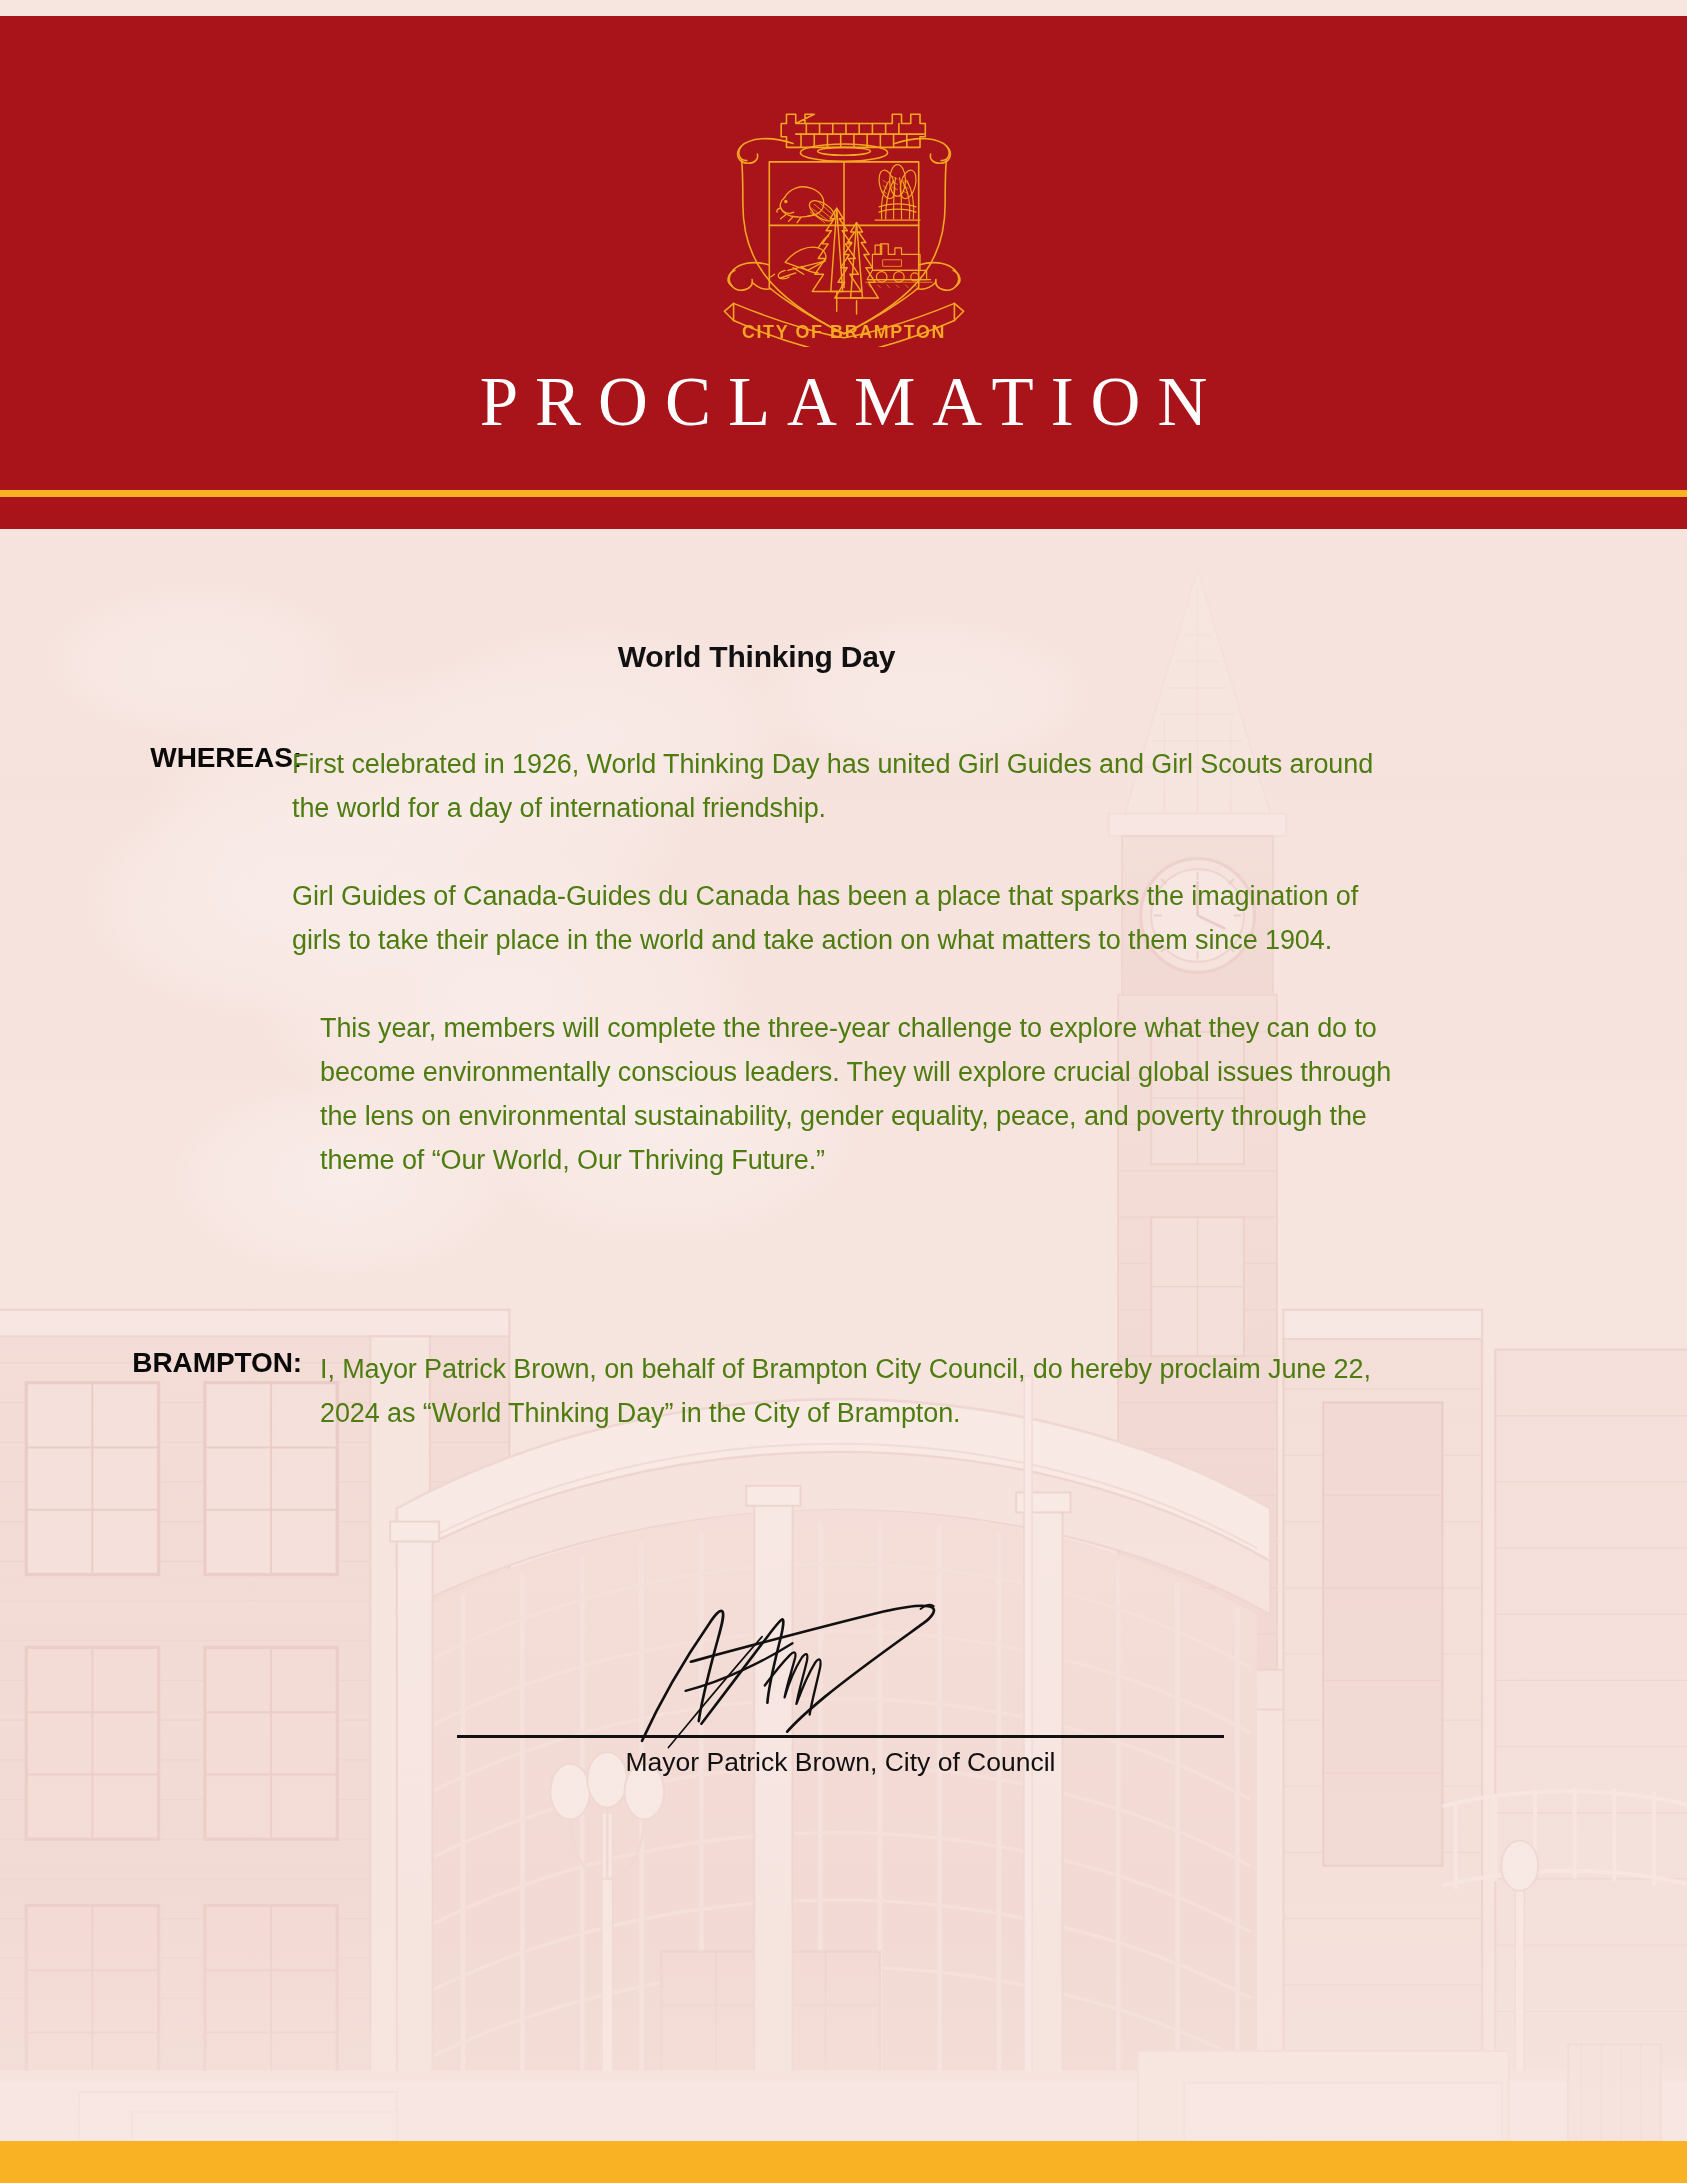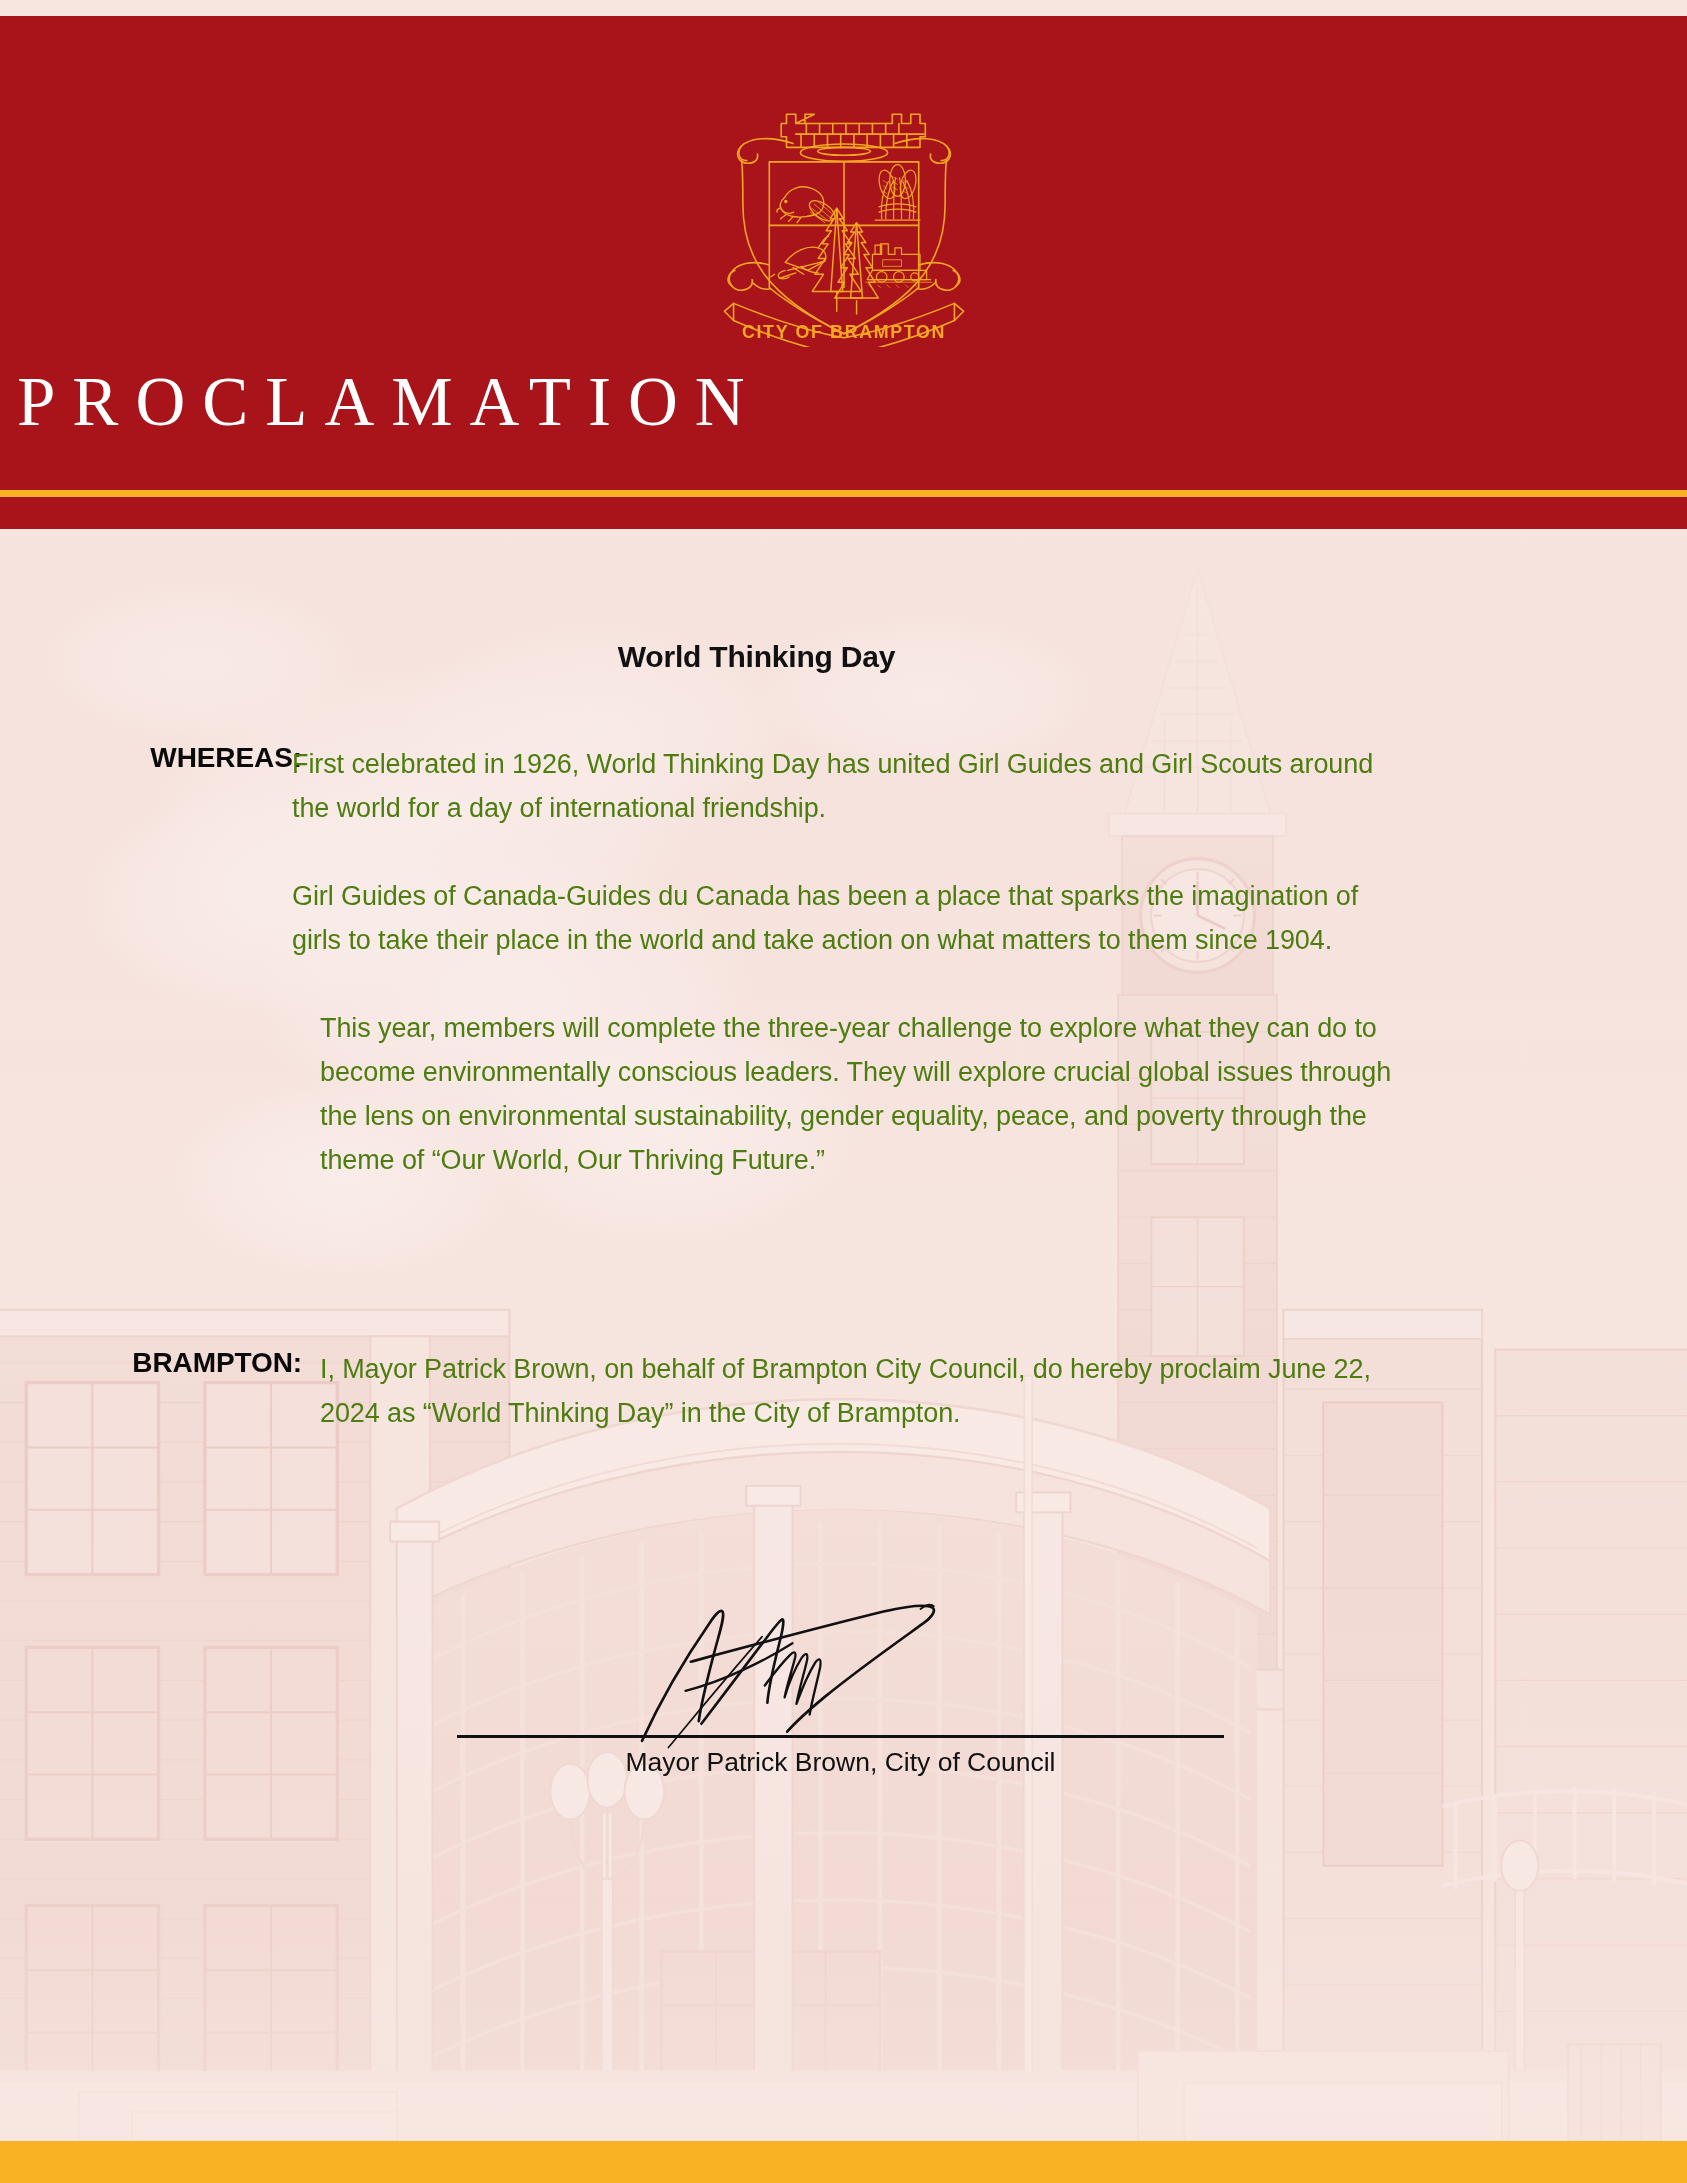--- a/index.html
+++ b/index.html
@@ -50,20 +50,21 @@
     width: 298px;
     height: 275px;
   }
   .crest-wrap svg { display: block; width: 100%; height: 100%; }
 
   .proclamation-title {
     position: absolute;
     left: 0;
     top: 326px;
     width: 1687px;
+    text-align: center;
     font-family: "Liberation Serif", "DejaVu Serif", serif;
     font-size: 99px;
     line-height: 1;
     color: #FFFFFF;
     letter-spacing: 17px;
     font-variant: small-caps;
     text-transform: lowercase;
     font-weight: 400;
     white-space: nowrap;
     text-indent: 17px;

